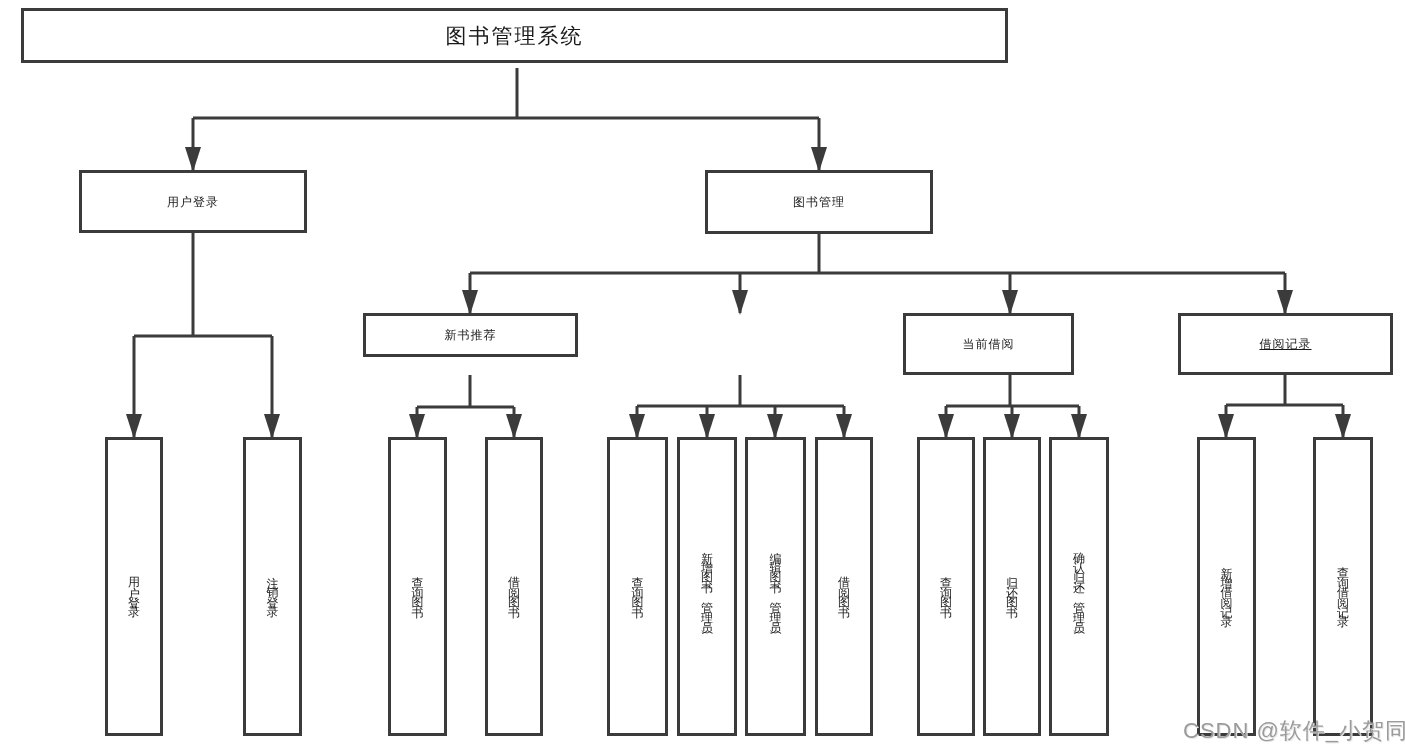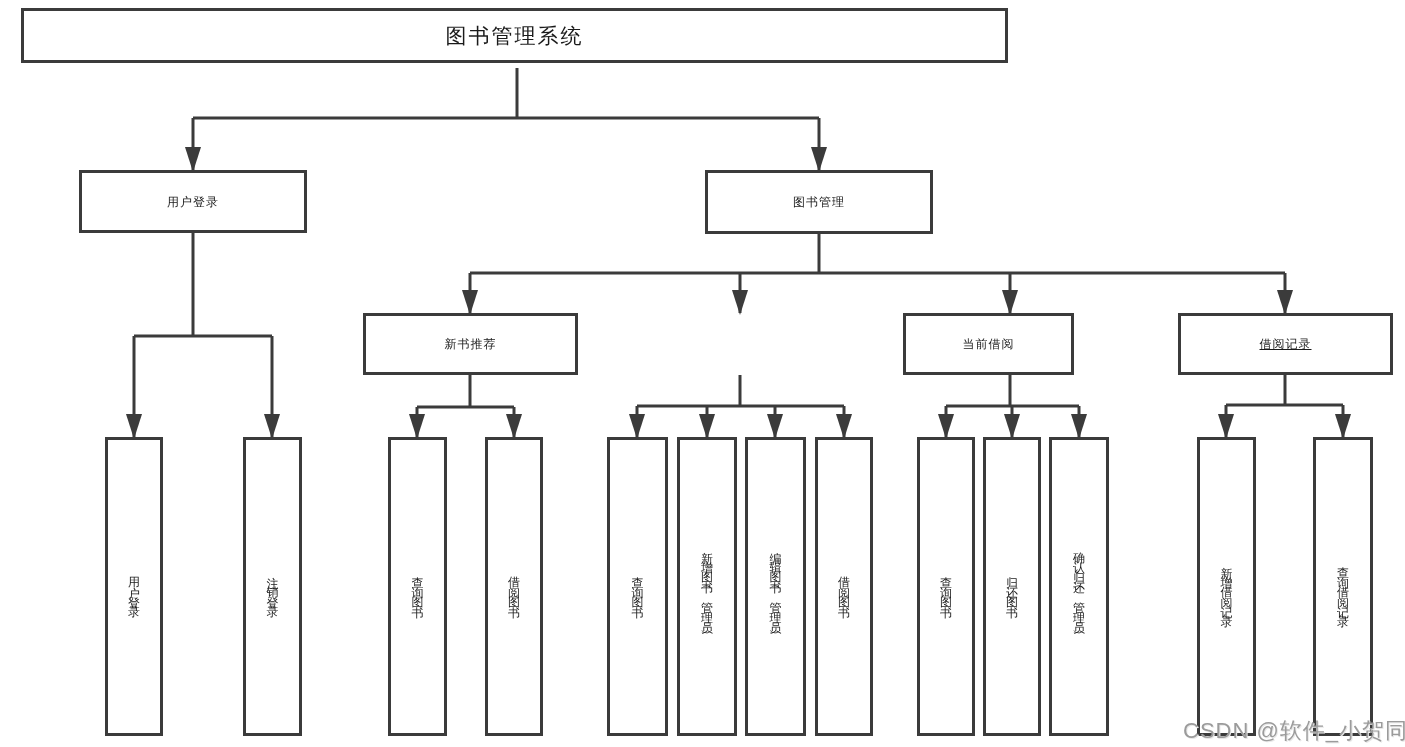--- a/index.html
+++ b/index.html
@@ -103,21 +103,21 @@
       <path d="M1226,405 V437" marker-end="url(#arr)"></path>
       <path d="M1343,405 V437" marker-end="url(#arr)"></path>
     </g>
   </svg>
 
   <div class="node root" style="left:21px; top:8px; width:987px; height:55px;">图书管理系统</div>
 
   <div class="node" style="left:79px; top:170px; width:228px; height:63px;">用户登录</div>
   <div class="node" style="left:705px; top:170px; width:228px; height:64px;">图书管理</div>
 
-  <div class="node" style="left:363px; top:313px; width:215px; height:62px;">新书推荐</div>
+  <div class="node" style="left:363px; top:313px; width:215px; height:44px;">新书推荐</div>
   <div class="node" style="left:903px; top:313px; width:171px; height:62px;">当前借阅</div>
   <div class="node" style="left:1178px; top:313px; width:215px; height:62px;text-decoration:underline;">借阅记录</div>
 
   <div class="node v" style="left:105px; top:437px; width:58px; height:299px;">用户登录</div>
   <div class="node v" style="left:243px; top:437px; width:59px; height:299px;">注销登录</div>
 
   <div class="node v" style="left:388px; top:437px; width:59px; height:299px;">查询图书</div>
   <div class="node v" style="left:485px; top:437px; width:58px; height:299px;">借阅图书</div>
 
   <div class="node v" style="left:607px; top:437px; width:61px; height:299px;">查询图书</div>

